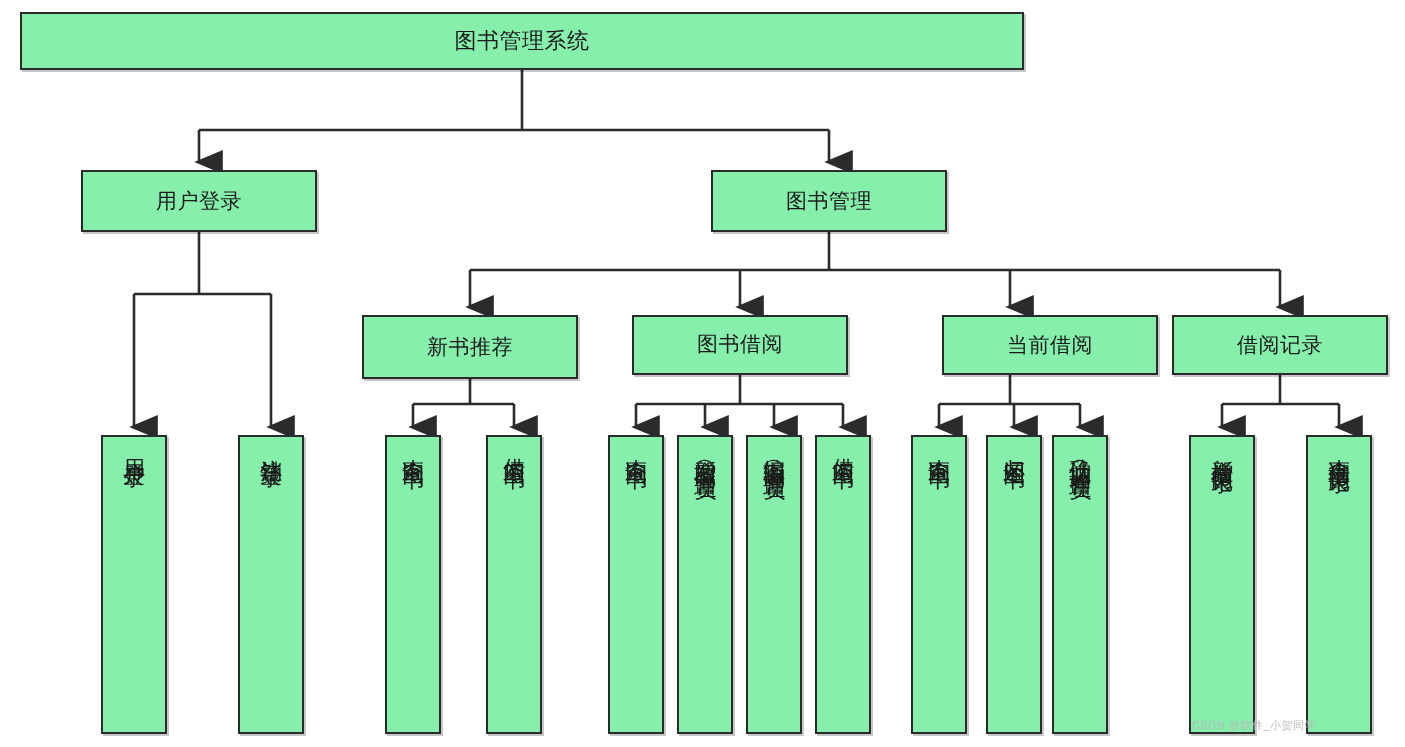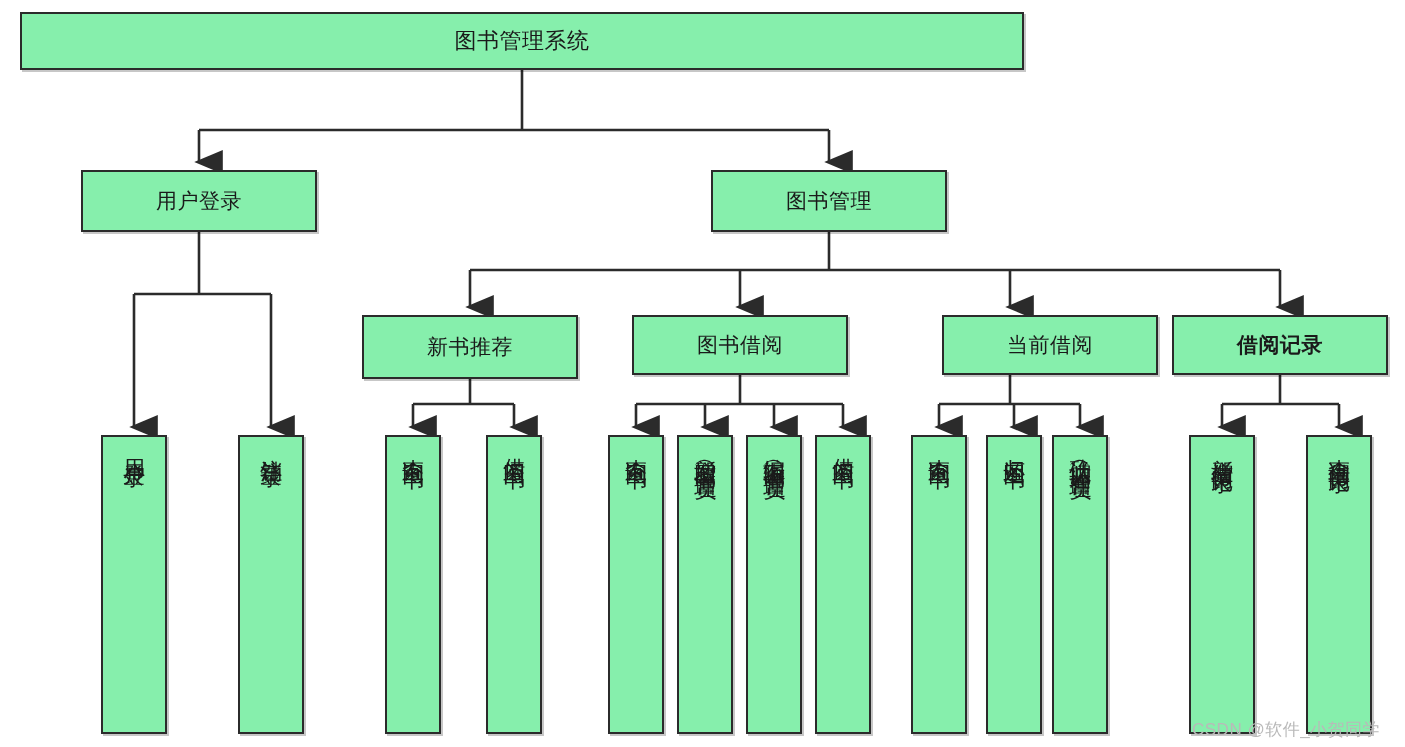--- a/index.html
+++ b/index.html
@@ -59,21 +59,21 @@
     writing-mode: vertical-rl;
     text-orientation: upright;
     font-size: 22px;
     line-height: 1.30;
     letter-spacing: 3px;
     white-space: nowrap;
   }
   .watermark {
     position: absolute;
     color: #b9b9b9;
-    font-size: 17px;
+    font-size: 11px;
     white-space: nowrap;
     letter-spacing: 0.5px;
   }
 </style>
 </head>
 <body>
 
 <div id="canvas">
 
   <svg class="wires" viewBox="0 0 1405 747" xmlns="http://www.w3.org/2000/svg">
@@ -133,27 +133,27 @@
   <div class="node h" style="left:81px; top:170px; width:236px; height:62px;">
     <span class="label">用户登录</span>
   </div>
   <div class="node h" style="left:711px; top:170px; width:236px; height:62px;">
     <span class="label">图书管理</span>
   </div>
 
   <div class="node h" style="left:362px; top:315px; width:216px; height:64px;">
     <span class="label">新书推荐</span>
   </div>
-  <div class="node h" style="left:632px; top:315px; width:216px; height:60px;">
+  <div class="node h" style="left:632px; top:315px; width:216px; height:60px;font-family:Liberation Serif, serif;">
     <span class="label">图书借阅</span>
   </div>
   <div class="node h" style="left:942px; top:315px; width:216px; height:60px;">
     <span class="label">当前借阅</span>
   </div>
-  <div class="node h" style="left:1172px; top:315px; width:216px; height:60px;font-weight:bold;">
+  <div class="node h" style="left:1172px; top:315px; width:216px; height:60px;">
     <span class="label">借阅记录</span>
   </div>
 
   <div class="node v" style="left:101px; top:435px; width:66px; height:299px;">
     <span class="label">用户登录</span>
   </div>
   <div class="node v" style="left:238px; top:435px; width:66px; height:299px;">
     <span class="label">注销登录</span>
   </div>
 

